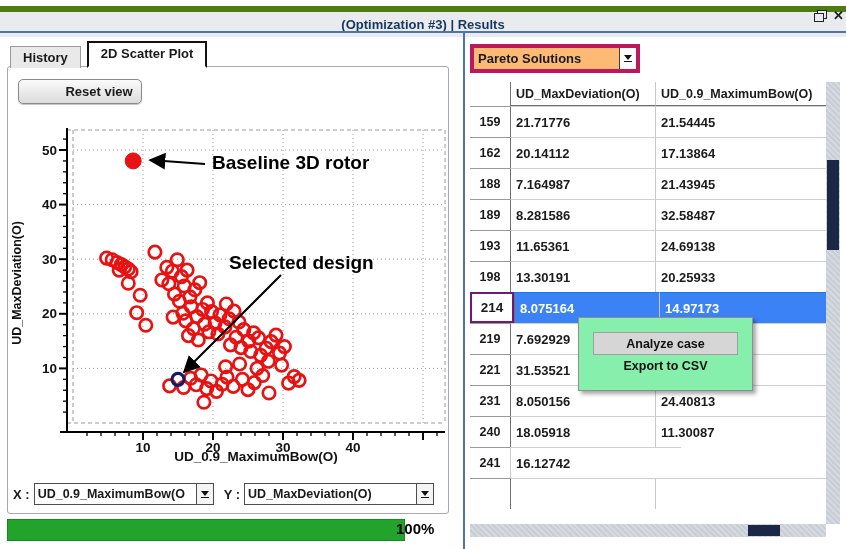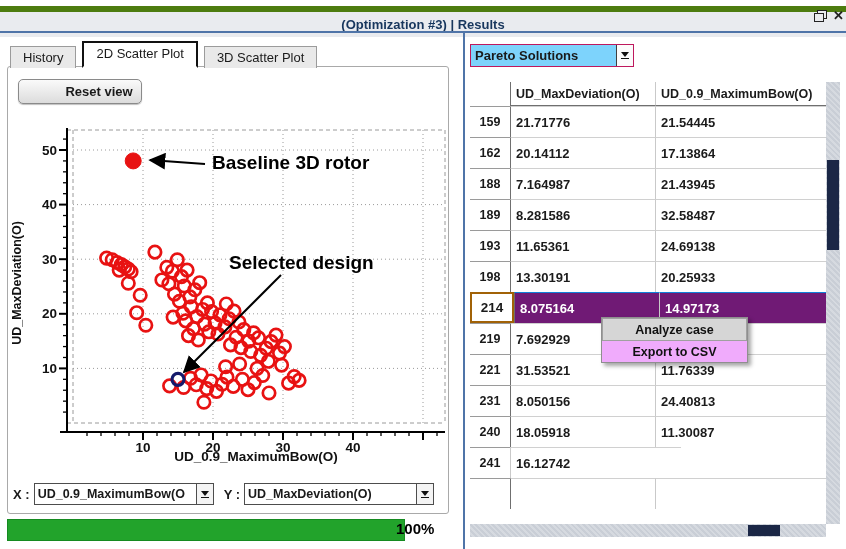--- a/index.html
+++ b/index.html
@@ -15,21 +15,21 @@
   .title-underline{position:absolute;left:0;top:31px;width:846px;height:2px;background:#4f74a8;}
   .win-icons{position:absolute;right:2px;top:10px;display:flex;gap:6px;align-items:center;}
   .restore-ic{width:13px;height:12px;position:relative;}
   .restore-ic .r1{position:absolute;left:3px;top:0;width:8px;height:7px;border:1px solid #222;background:#e9ebef;}
   .restore-ic .r2{position:absolute;left:0;top:3px;width:8px;height:7px;border:1px solid #222;background:#e9ebef;}
   .close-ic{font-size:13px;font-weight:bold;color:#222;line-height:12px;}
   
   .left-panel{position:absolute;left:7px;top:66px;width:440px;height:446px;
     border:1px solid #a9a9a9;border-radius:3px;background:#fff;}
   .tabs{position:absolute;left:10px;top:44px;height:24px;display:flex;align-items:flex-end;z-index:3;}
-  .tab{height:21px;line-height:21px;padding:0 12px;font-size:13px;font-weight:normal;
+  .tab{height:21px;line-height:21px;padding:0 12px;font-size:13px;font-weight:bold;
     background:#e9e9e9;border:1px solid #9b9b9b;border-bottom:none;margin-right:6px;color:#1a1a1a;}
   .tab.active{background:#fff;border:2px solid #111;border-bottom:2px solid #fff;height:23px;line-height:22px;}
   .reset-btn{position:absolute;left:18px;top:79px;width:84px;height:23px;border:1px solid #8a8a8a;border-radius:5px;
     background:linear-gradient(#fafafa,#dcdcdc);font-size:13px;font-weight:bold;color:#1a1a1a;
     display:flex;align-items:center;justify-content:center;box-shadow:0 1px 1px rgba(0,0,0,.25);padding-left:38px;}
   #plot{position:absolute;left:0;top:0;width:846px;height:549px;pointer-events:none;}
   
   .sel-row{position:absolute;left:13px;top:483px;height:22px;display:flex;align-items:center;font-weight:bold;font-size:13px;}
   .sel-label{margin-right:4px;}
   .combo{height:20px;border:1px solid #4d4d4d;background:#fff;display:flex;align-items:center;box-shadow:inset 0 0 0 1px #fff;}
@@ -39,48 +39,48 @@
   .tri{width:0;height:0;border-left:4px solid transparent;border-right:4px solid transparent;border-top:5px solid #111;}
   .tri-bar{width:8px;height:1px;background:#111;margin-top:1px;}
   .combo.x{width:178px;margin-right:10px;}
   .combo.y{width:188px;}
   
   .progress{position:absolute;left:7px;top:519px;width:396px;height:20px;background:#22a32b;border:1px solid #158a20;}
   .progress-label{position:absolute;left:396px;top:520px;font-size:15px;font-weight:bold;color:#000;}
   
   .divider{position:absolute;left:463px;top:33px;width:2px;height:516px;background:#4f74a8;}
   
-  .pareto-combo{position:absolute;left:470px;top:44px;width:162px;height:21px;border:1px solid #be185d;
-    background:#7dd3fc;display:flex;align-items:center;}
+  .pareto-combo{position:absolute;left:470px;top:44px;width:162px;height:21px;border:4px solid #be185d;
+    background:#fdba74;display:flex;align-items:center;}
   .pareto-combo .val{flex:1;font-size:13px;font-weight:bold;padding-left:4px;}
   .pareto-combo .btn{width:16px;height:100%;border-left:1px solid #3f3f3f;background:#fbfbfb;
     display:flex;flex-direction:column;align-items:center;justify-content:center;}
   .tableWrap{position:absolute;left:470px;top:82px;width:356px;height:442px;overflow:hidden;background:#fff;}
   .trow{display:flex;height:31px;}
   .thead{height:24px;}
   .idc{width:40px;flex:0 0 40px;display:flex;align-items:center;justify-content:center;
     font-size:12.5px;font-weight:bold;border-top:1px solid #9a9a9a;background:#fff;}
   .thead .idc{border-top:none;}
   .c1{width:145px;flex:0 0 145px;border-left:1px solid #6f6f6f;}
   .c2{width:171px;flex:0 0 171px;border-left:1px solid #c9c9c9;}
   .cell{display:flex;align-items:center;font-size:13px;font-weight:bold;padding-left:5px;box-sizing:border-box;
     border-top:1px solid #d0d0d0;color:#1b1b1b;background:#fff;}
   .thead .cell{border-top:none;border-bottom:1px solid #6f6f6f;font-size:12.5px;}
-  .trow.sel .cell{background:#701a75;color:#fff;border-top-color:#1080d8;}
-  .trow.sel .idc{font-size:13.5px;border:2px solid #a16207;}
+  .trow.sel .cell{background:#3b82f6;color:#fff;border-top-color:#1080d8;}
+  .trow.sel .idc{font-size:13.5px;border:2px solid #701a75;}
   
   .vscroll{position:absolute;left:826px;top:82px;width:14px;height:442px;
     background:repeating-linear-gradient(45deg,#c9ced6 0 2px,#d6dae0 2px 4px);}
   .vthumb{position:absolute;left:1px;top:78px;width:12px;height:90px;background:#1b2746;}
   .hscroll{position:absolute;left:470px;top:524px;width:356px;height:13px;
     background:repeating-linear-gradient(45deg,#c9ced6 0 2px,#d6dae0 2px 4px);}
   .hthumb{position:absolute;left:278px;top:1px;width:32px;height:11px;background:#1b2746;}
   
-  .ctx{position:absolute;left:601px;top:317px;width:145px;background:#f0abfc;border:1px solid #8f8f8f;
-    box-shadow:3px 3px 4px rgba(0,0,0,.35);z-index:10;padding:0;}
+  .ctx{position:absolute;left:578px;top:317px;width:145px;background:#86efac;border:1px solid #8f8f8f;
+    box-shadow:3px 3px 4px rgba(0,0,0,.35);z-index:10;padding:14px;}
   .ctx-item{height:21px;display:flex;align-items:center;justify-content:center;
     font-size:12.5px;font-weight:bold;color:#111;}
   .ctx-item.hl{background:#d6d6d6;border:1px solid #a0a0a0;}
 </style>
 </head>
 <body>
 
 <div class="titlebar">
   <span class="title">(Optimization #3) | Results</span>
 </div>
@@ -91,21 +91,20 @@
       <span class="r2"></span>
     </span>
   <span class="close-ic">✕</span>
 </div>
 
 <div class="left-panel"></div>
 
 <div class="tabs">
   <div class="tab">History</div>
   <div class="tab active">2D Scatter Plot</div>
-  <div class="tab">3D Scatter Plot</div>
 </div>
 
 <div class="reset-btn">Reset view</div>
 
 <svg id="plot" viewBox="0 0 846 549">
   <defs>
     <marker id="ah" viewBox="0 0 10 10" refX="9" refY="5" markerWidth="8.5" markerHeight="8.5" orient="auto-start-reverse">
       <path d="M0,0 L10,5 L0,10 z" fill="#000"></path>
     </marker>
   </defs>

